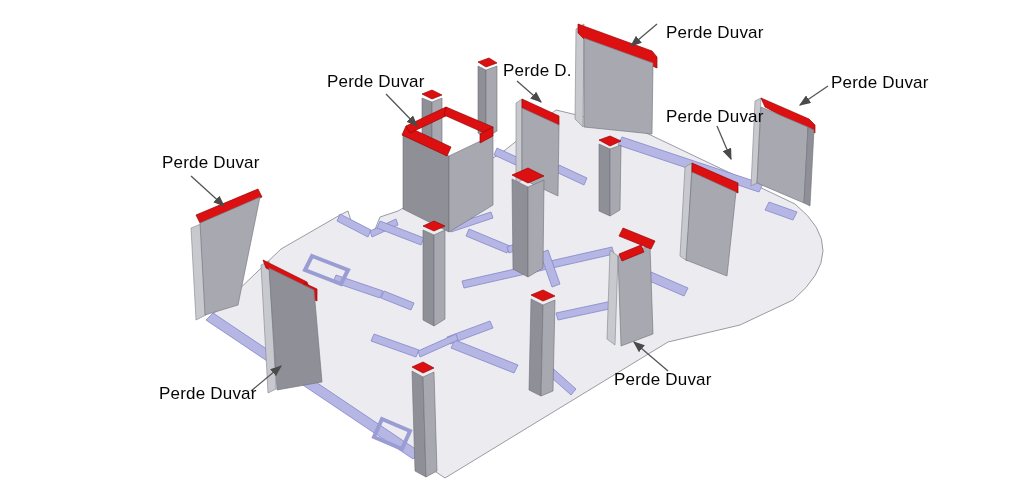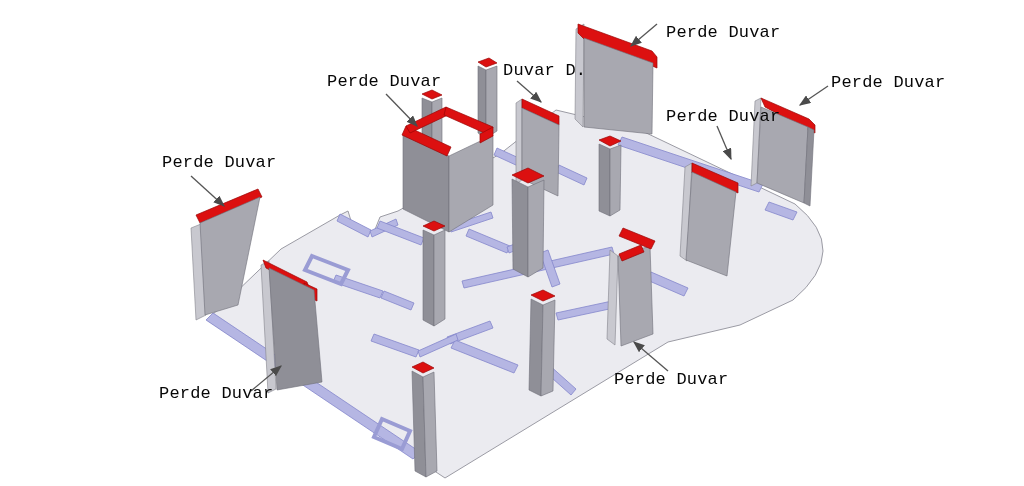--- a/index.html
+++ b/index.html
@@ -1,18 +1,18 @@
 <!DOCTYPE html>
 <html><head>
 <meta charset="utf-8">
 <style>
   html,body{margin:0;padding:0;background:#ffffff;}
   .stage{
     position:relative;width:1024px;height:486px;background:#ffffff;overflow:hidden;
-    font-family:Liberation Mono, monospace;
+    font-family:Liberation Sans, sans-serif;
   }
   .scene{position:absolute;left:0;top:0;}
   .lbl{
     position:absolute;font-size:17px;line-height:19px;color:#060606;
     white-space:nowrap;letter-spacing:0.2px;
   }
   .floor{fill:#ebebf0;stroke:#9b9ba4;stroke-width:1;}
   .trace{fill:#b5b6e3;stroke:#8486cc;stroke-width:0.8;}
   .ring{fill:none;stroke:#9a9cd4;stroke-width:4;}
   .dark{fill:#8f8f97;stroke:#6e6e78;stroke-width:0.6;}
@@ -170,20 +170,20 @@
     <line class="leader" x1="717" y1="126" x2="731" y2="159" marker-end="url(#arrowhead)"></line>
     <line class="leader" x1="828" y1="86" x2="800" y2="105" marker-end="url(#arrowhead)"></line>
     <line class="leader" x1="191" y1="176" x2="224" y2="206" marker-end="url(#arrowhead)"></line>
     <line class="leader" x1="251" y1="391" x2="281" y2="366" marker-end="url(#arrowhead)"></line>
     <line class="leader" x1="668" y1="371" x2="634" y2="342" marker-end="url(#arrowhead)"></line>
   </g>
 </svg>
 
 <div class="lbl" style="left:666px;top:23px;">Perde Duvar</div>
 <div class="lbl" style="left:327px;top:72px;">Perde Duvar</div>
-<div class="lbl" style="left:503px;top:61px;">Duvar D.</div>
+<div class="lbl" style="left:503px;top:61px;">Perde D.</div>
 <div class="lbl" style="left:666px;top:107px;">Perde Duvar</div>
 <div class="lbl" style="left:831px;top:73px;">Perde Duvar</div>
 <div class="lbl" style="left:162px;top:153px;">Perde Duvar</div>
 <div class="lbl" style="left:159px;top:384px;">Perde Duvar</div>
 <div class="lbl" style="left:614px;top:370px;">Perde Duvar</div>
 
 </div>
 
 </body></html>

